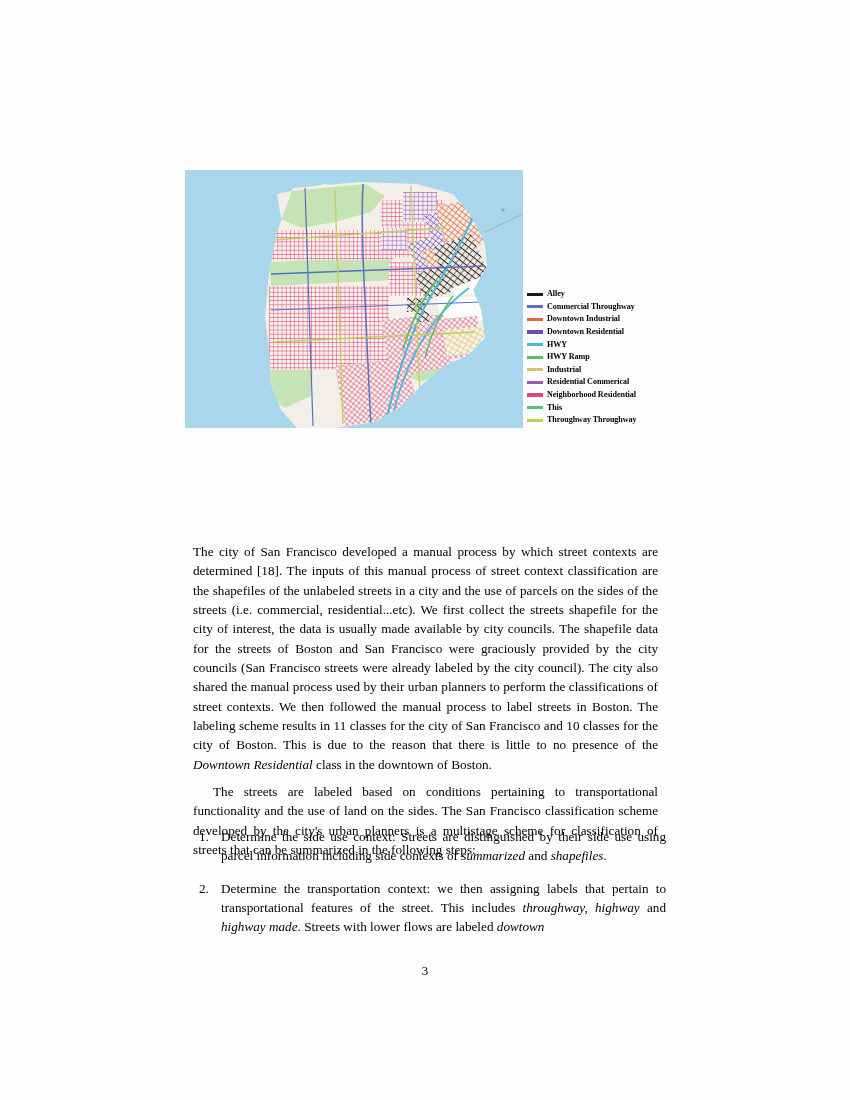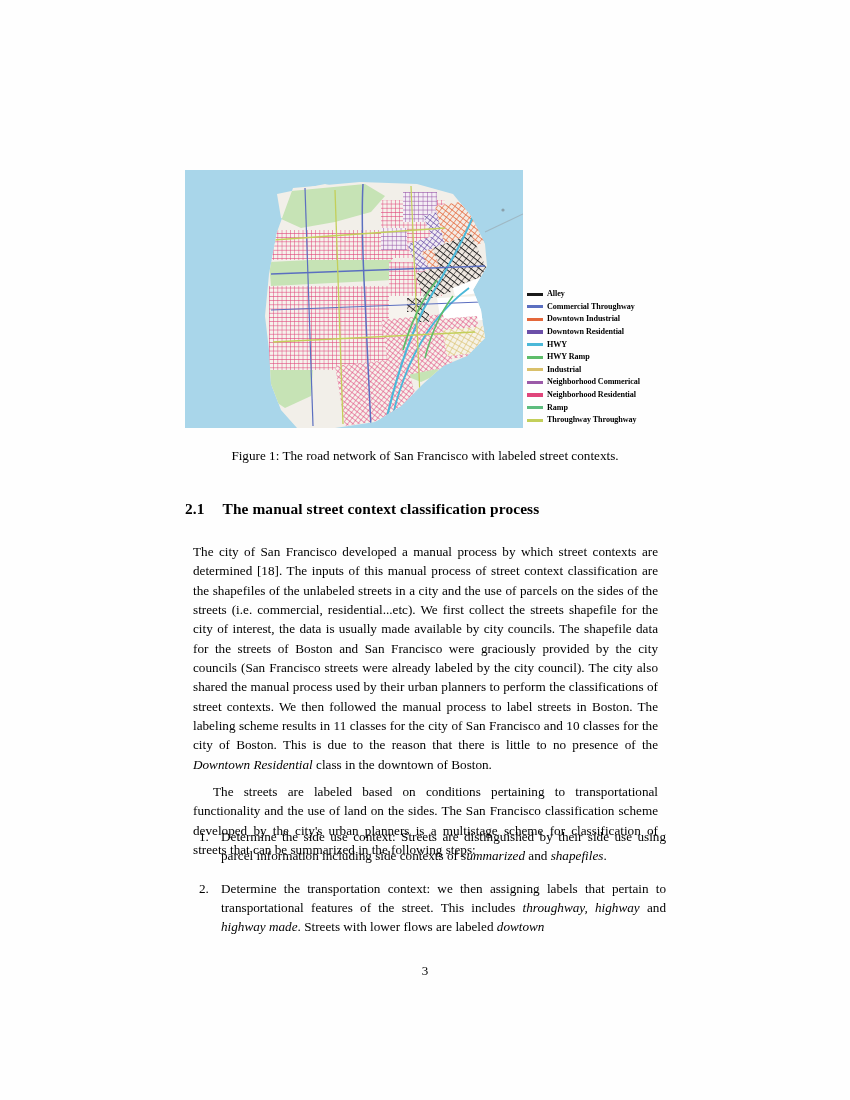--- a/index.html
+++ b/index.html
@@ -294,44 +294,40 @@
         <div class="legend-row">
           <span class="legend-swatch" style="background: rgb(94, 189, 106);"></span>
           <span class="legend-label">HWY Ramp</span>
         </div>
         <div class="legend-row">
           <span class="legend-swatch" style="background: rgb(217, 192, 106);"></span>
           <span class="legend-label">Industrial</span>
         </div>
         <div class="legend-row">
           <span class="legend-swatch" style="background: rgb(155, 90, 168);"></span>
-          <span class="legend-label">Neighborhood Commerical</span>
+          <span class="legend-label">Residential Commerical</span>
         </div>
         <div class="legend-row">
           <span class="legend-swatch" style="background: rgb(224, 69, 123);"></span>
           <span class="legend-label">Neighborhood Residential</span>
         </div>
         <div class="legend-row">
           <span class="legend-swatch" style="background: rgb(94, 189, 126);"></span>
-          <span class="legend-label">Ramp</span>
+          <span class="legend-label">This</span>
         </div>
         <div class="legend-row">
           <span class="legend-swatch" style="background: rgb(195, 207, 90);"></span>
           <span class="legend-label">Throughway Throughway</span>
         </div>
       </div>
 
     </div>
   </div>
 
-  <div class="caption">Figure 1: The road network of San Francisco with labeled street contexts.</div>
-
-  <div class="section-heading">
-    <span class="num">2.1</span><span>The manual street context classification process</span>
-  </div>
+
 
   <div class="body-col">
     <p><span>The city of San Francisco developed a manual process by which street contexts are determined [18]. The inputs of this manual process of street context classification are the shapefiles of the unlabeled streets in a city and the use of parcels on the sides of the streets (i.e. commercial, residential...etc). We first collect the streets shapefile for the city of interest, the data is usually made available by city councils. The shapefile data for the streets of Boston and San Francisco were graciously provided by the city councils (San Francisco streets were already labeled by the city council). The city also shared the manual process used by their urban planners to perform the classifications of street contexts. We then followed the manual process to label streets in Boston. The labeling scheme results in 11 classes for the city of San Francisco and 10 classes for the city of Boston. This is due to the reason that there is little to no presence of the </span><i>Downtown Residential</i><span> class in the downtown of Boston.</span></p>
     <p class="indent">The streets are labeled based on conditions pertaining to transportational functionality and the use of land on the sides. The San Francisco classification scheme developed by the city's urban planners is a multistage scheme for classification of streets that can be summarized in the following steps:</p>
   </div>
 
   <div class="steps">
     <div class="step">
       <span class="step-num">1.</span><span>Determine the side use context: Streets are distinguished by their side use using parcel information including side contexts of </span><i>summarized</i><span> and </span><i>shapefiles</i><span>.</span>
     </div>

